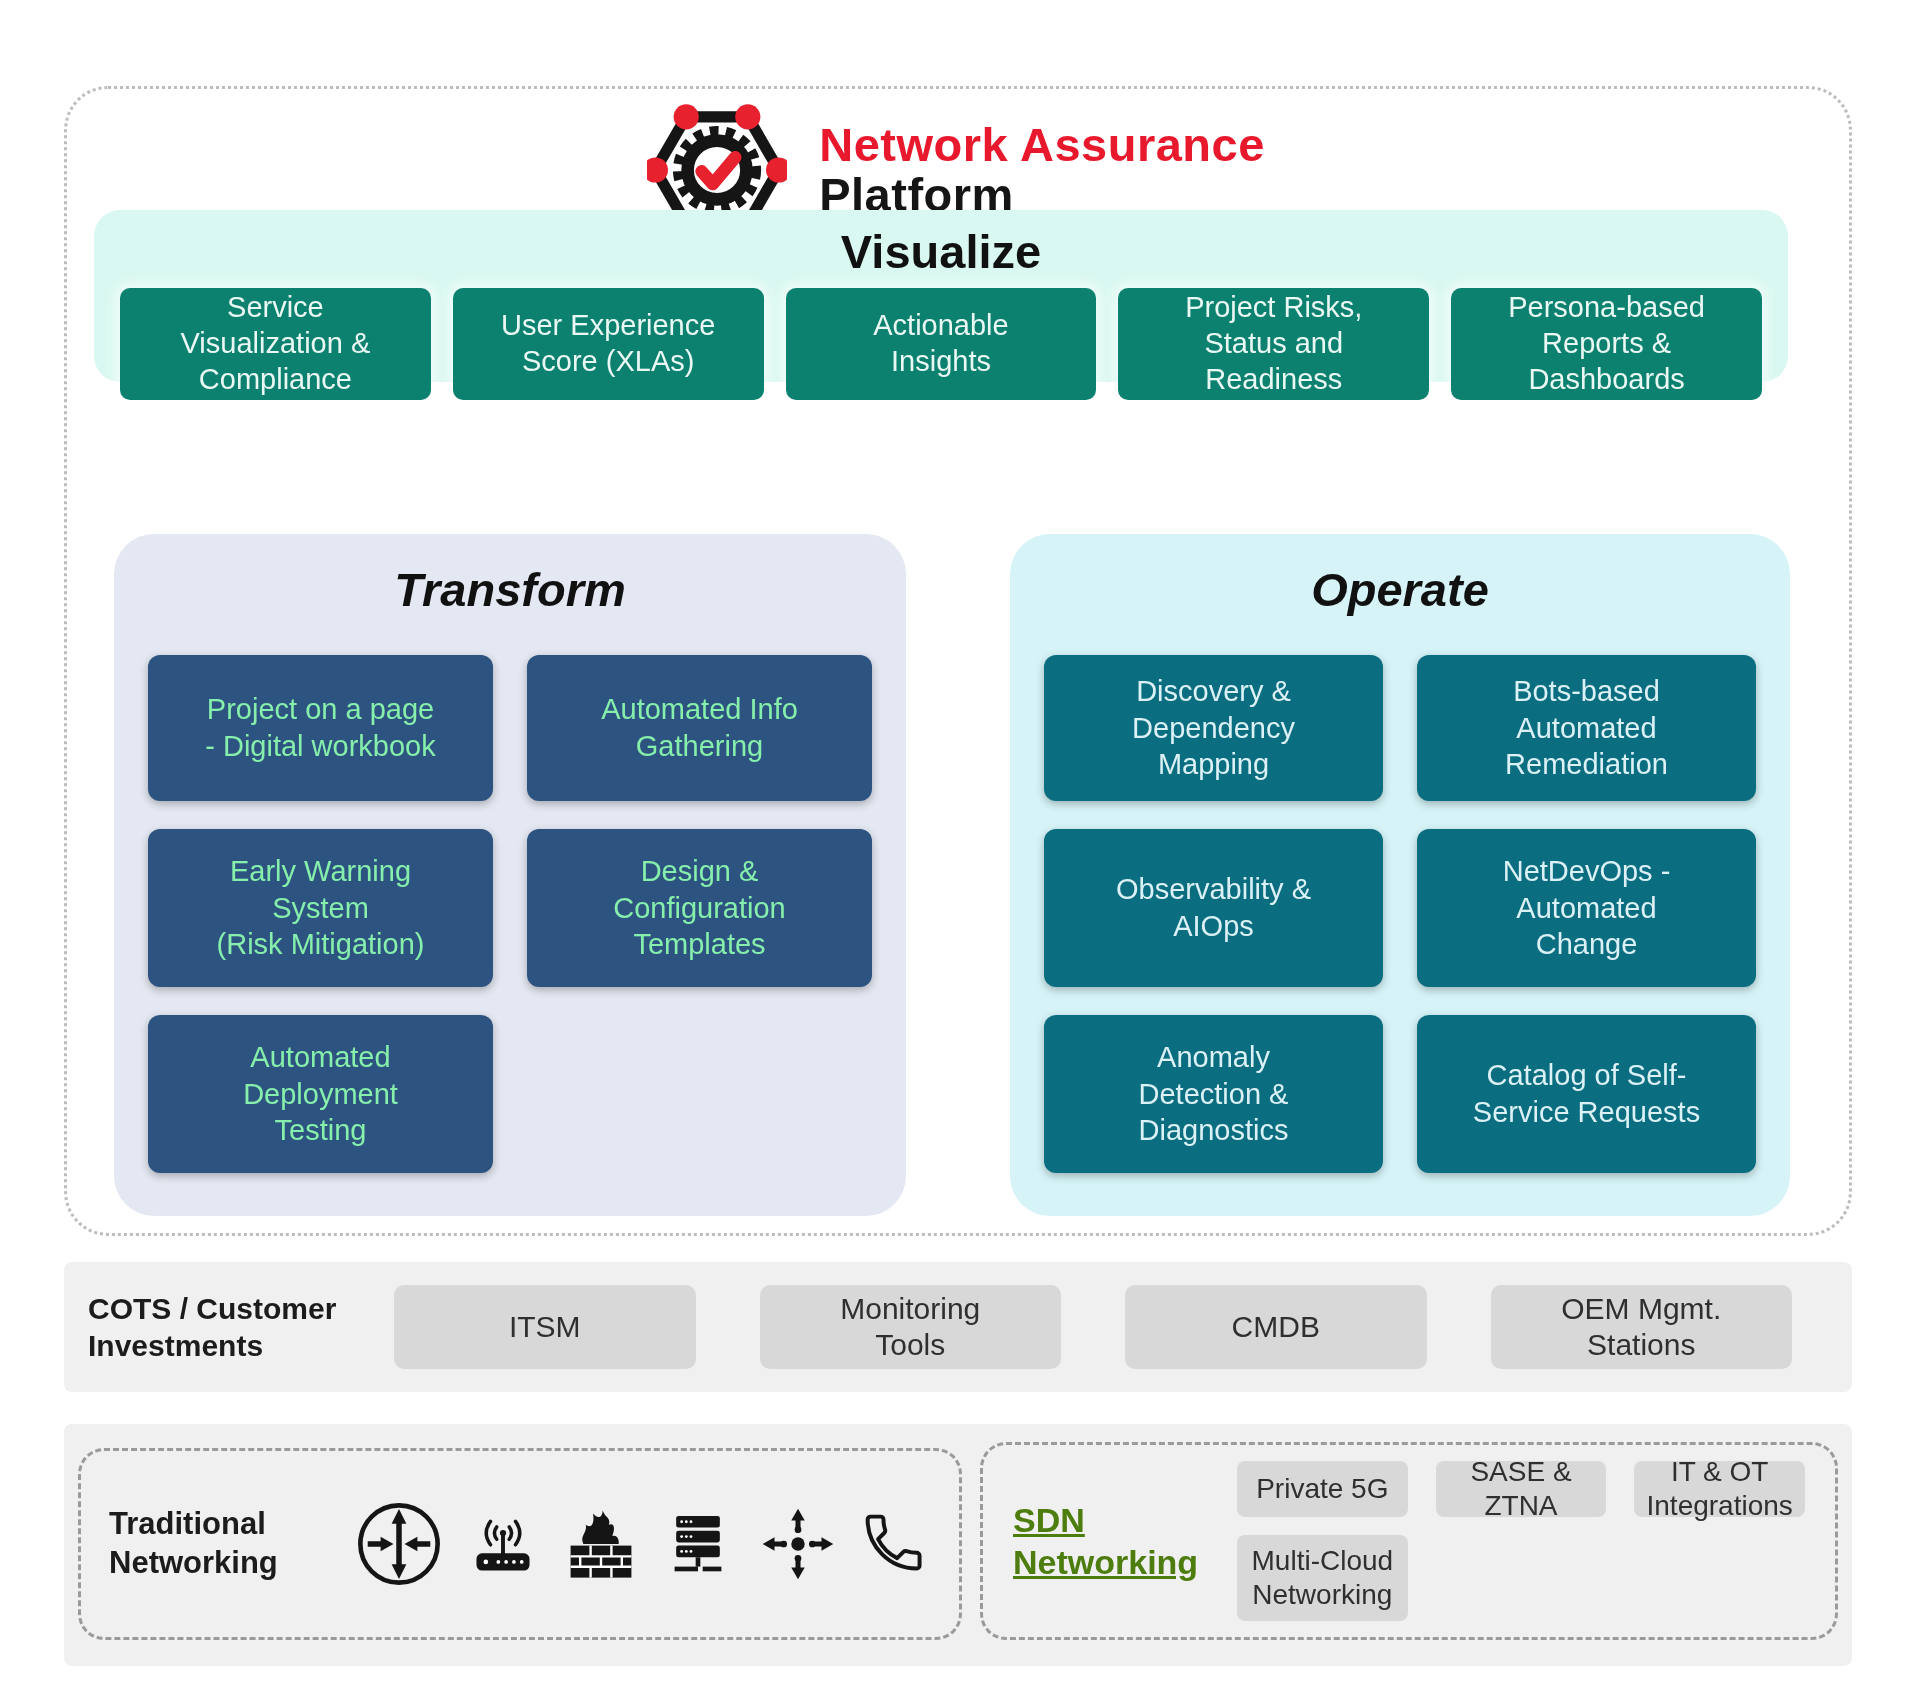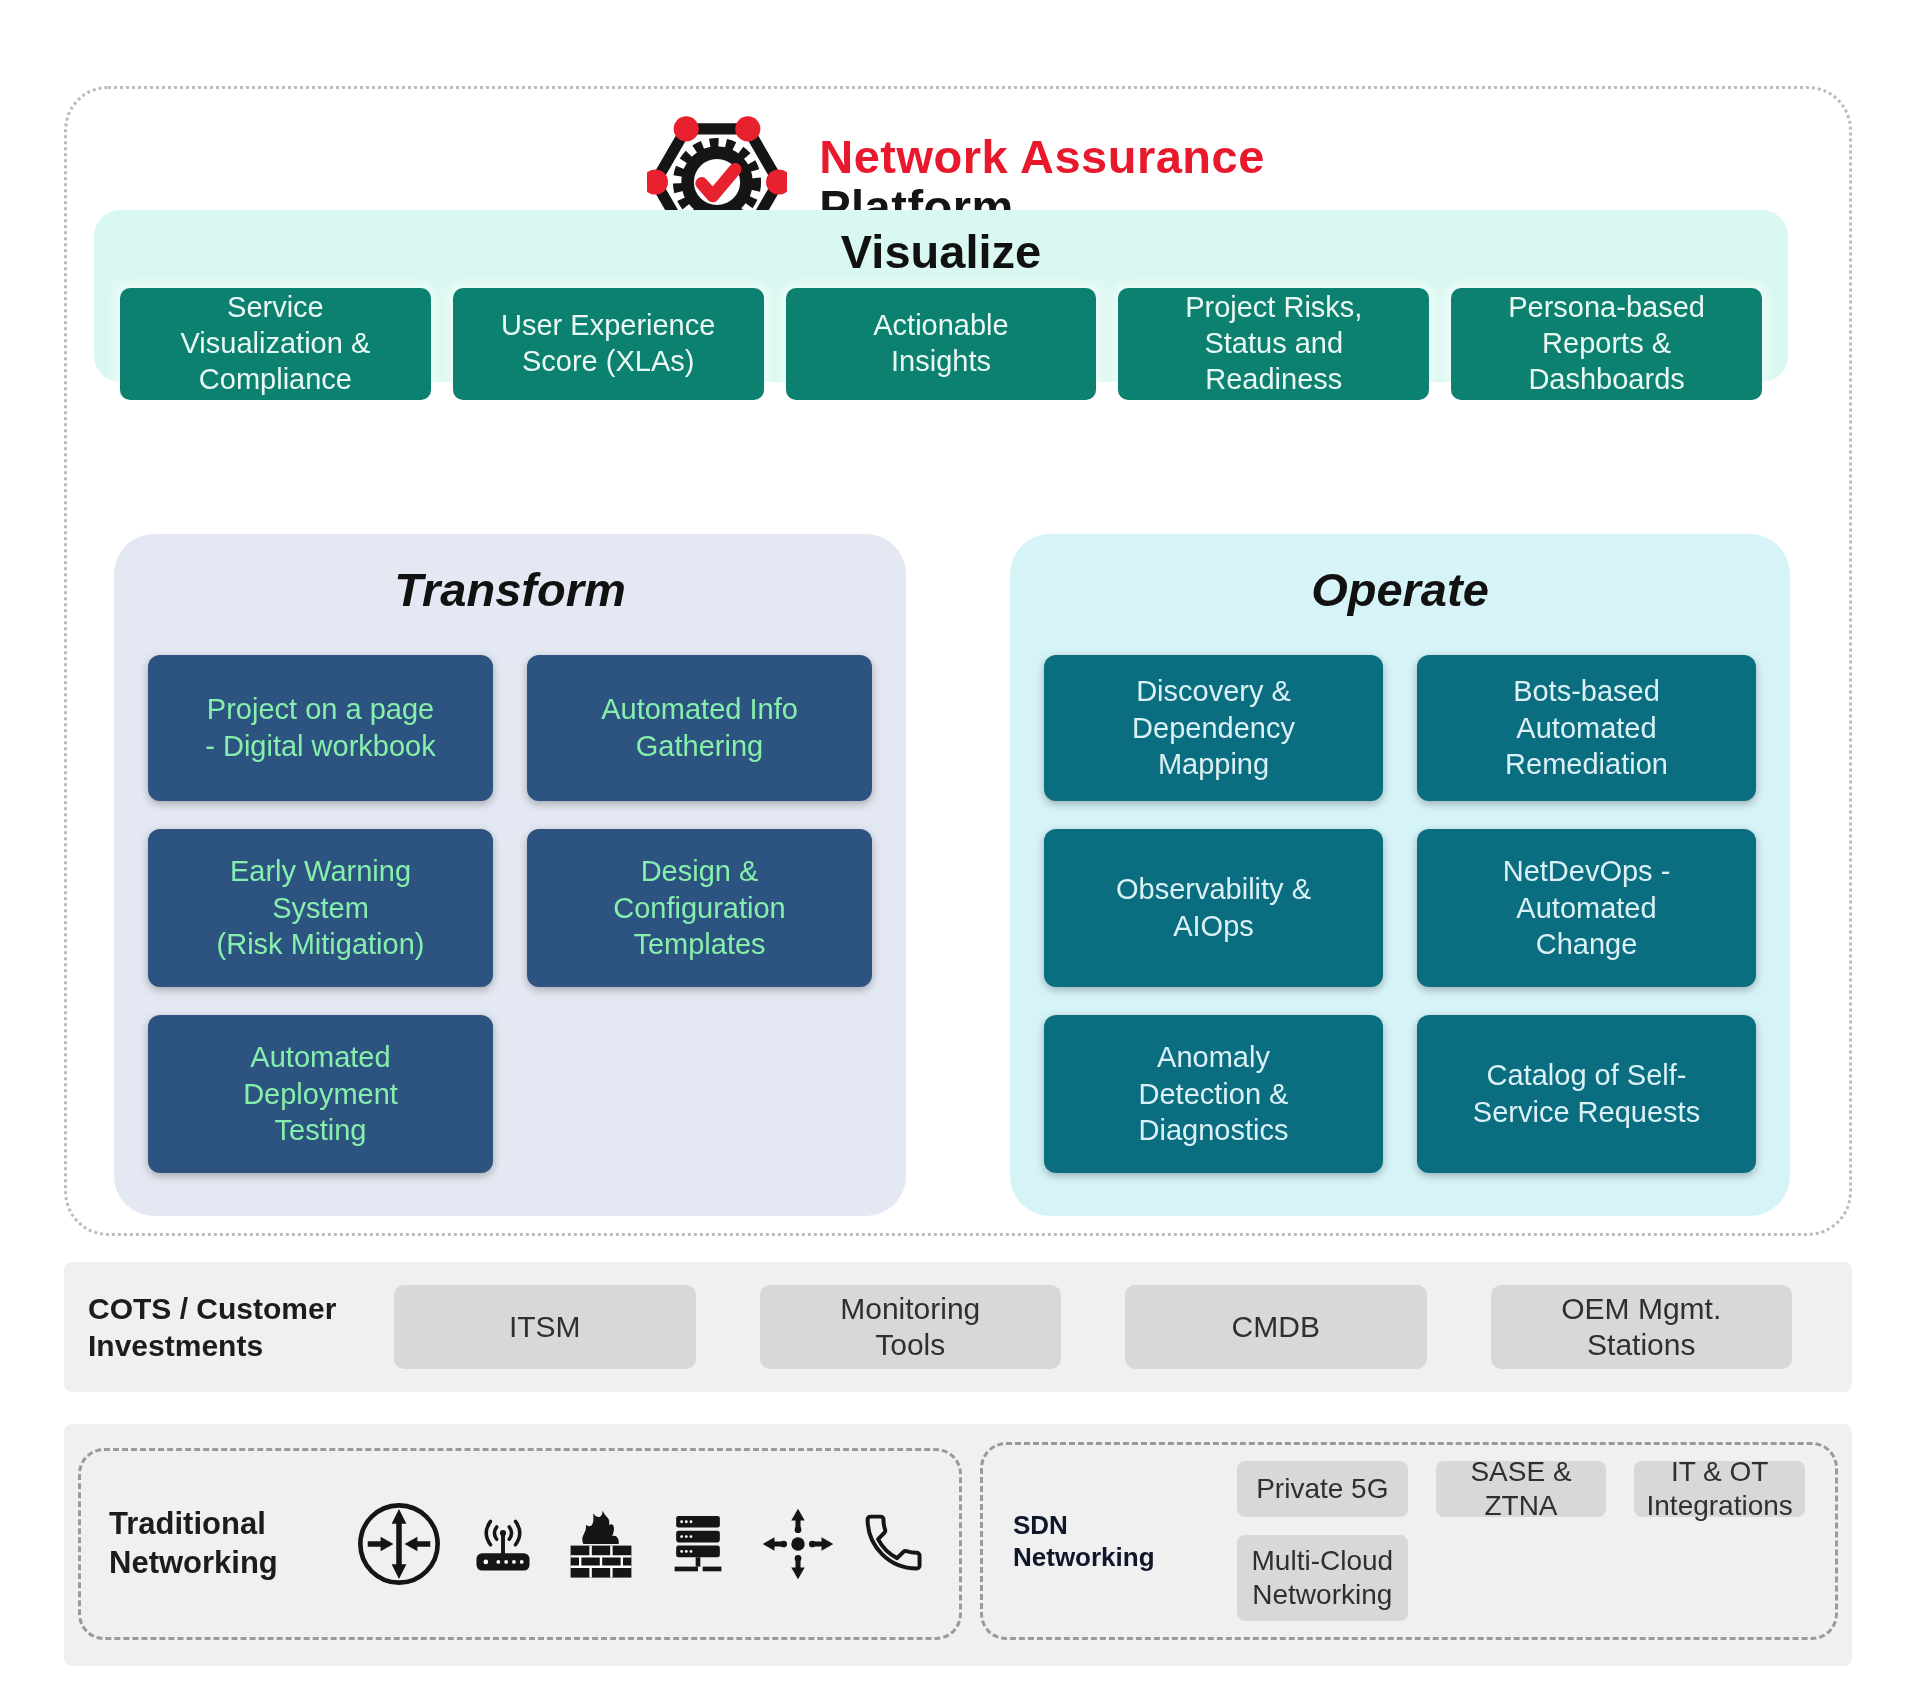--- a/index.html
+++ b/index.html
@@ -9,21 +9,21 @@
   }
   .pre{white-space:pre-line;}
 
   
   .main-frame{
     position:absolute;left:64px;top:86px;width:1788px;height:1150px;
     border:3px dotted #bcbcbc;border-radius:44px;background:#fff;box-sizing:border-box;
   }
 
   
-  .logo-row{position:absolute;left:0;top:112px;width:100%;display:flex;justify-content:center;align-items:center;gap:32px;height:140px;}
+  .logo-row{position:absolute;left:0;top:100px;width:100%;display:flex;justify-content:center;align-items:center;gap:32px;height:140px;}
   .logo-svg{width:140px;height:140px;flex:0 0 auto;}
   .logo-text{display:flex;flex-direction:column;line-height:1.06;font-weight:bold;font-size:47px;letter-spacing:.5px;}
   .logo-line1{color:#e8192c;}
   .logo-line2{color:#151515;}
 
   
   .visualize-band{
     position:absolute;left:94px;top:210px;width:1694px;height:172px;
     background:#d9f8f1;border-radius:26px;box-sizing:border-box;
   }
@@ -69,21 +69,21 @@
     display:flex;align-items:center;gap:34px;padding:0 28px;box-sizing:border-box;
   }
   .trad-label{width:210px;font-size:31px;font-weight:bold;line-height:1.25;color:#1c1c1c;}
   .trad-icons{flex:1;display:flex;justify-content:space-between;align-items:center;}
   .trad-icons svg{display:block;}
 
   .sdn-box{
     position:absolute;left:916px;top:18px;width:858px;height:198px;border:3px dashed #9a9a9a;border-radius:26px;
     display:flex;align-items:center;gap:36px;padding:0 30px;box-sizing:border-box;
   }
-  .sdn-label{width:188px;font-size:26px;font-weight:bold;line-height:1.25;color:#0f172a;}
+  .sdn-label{width:188px;font-size:34px;font-weight:bold;line-height:1.25;color:#4d7c0f;text-decoration:underline;}
   .sdn-grid{flex:1;display:grid;grid-template-columns:1fr 1fr 1fr;grid-template-rows:56px 86px;gap:18px 28px;}
   .sbox{
     background:#d8d8d8;border-radius:8px;display:flex;align-items:center;justify-content:center;text-align:center;
     font-size:28px;line-height:1.2;color:#2f2f2f;
   }
 </style>
 </head>
 <body>
 
 <div class="canvas">

